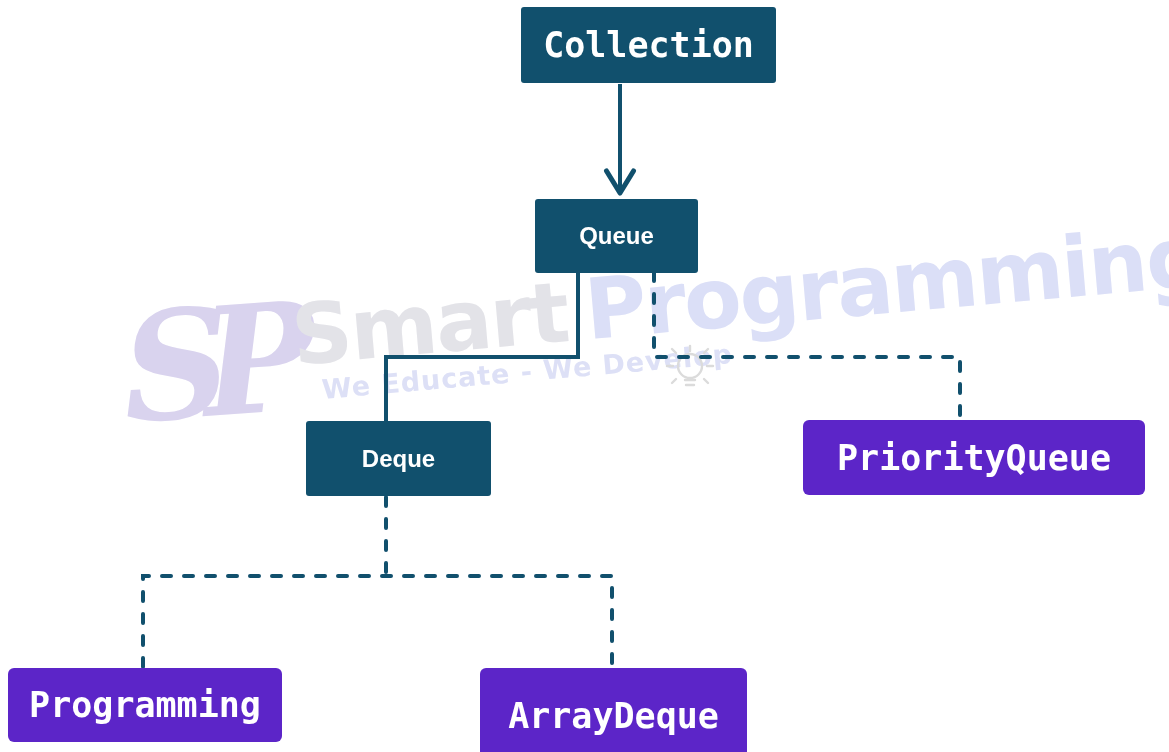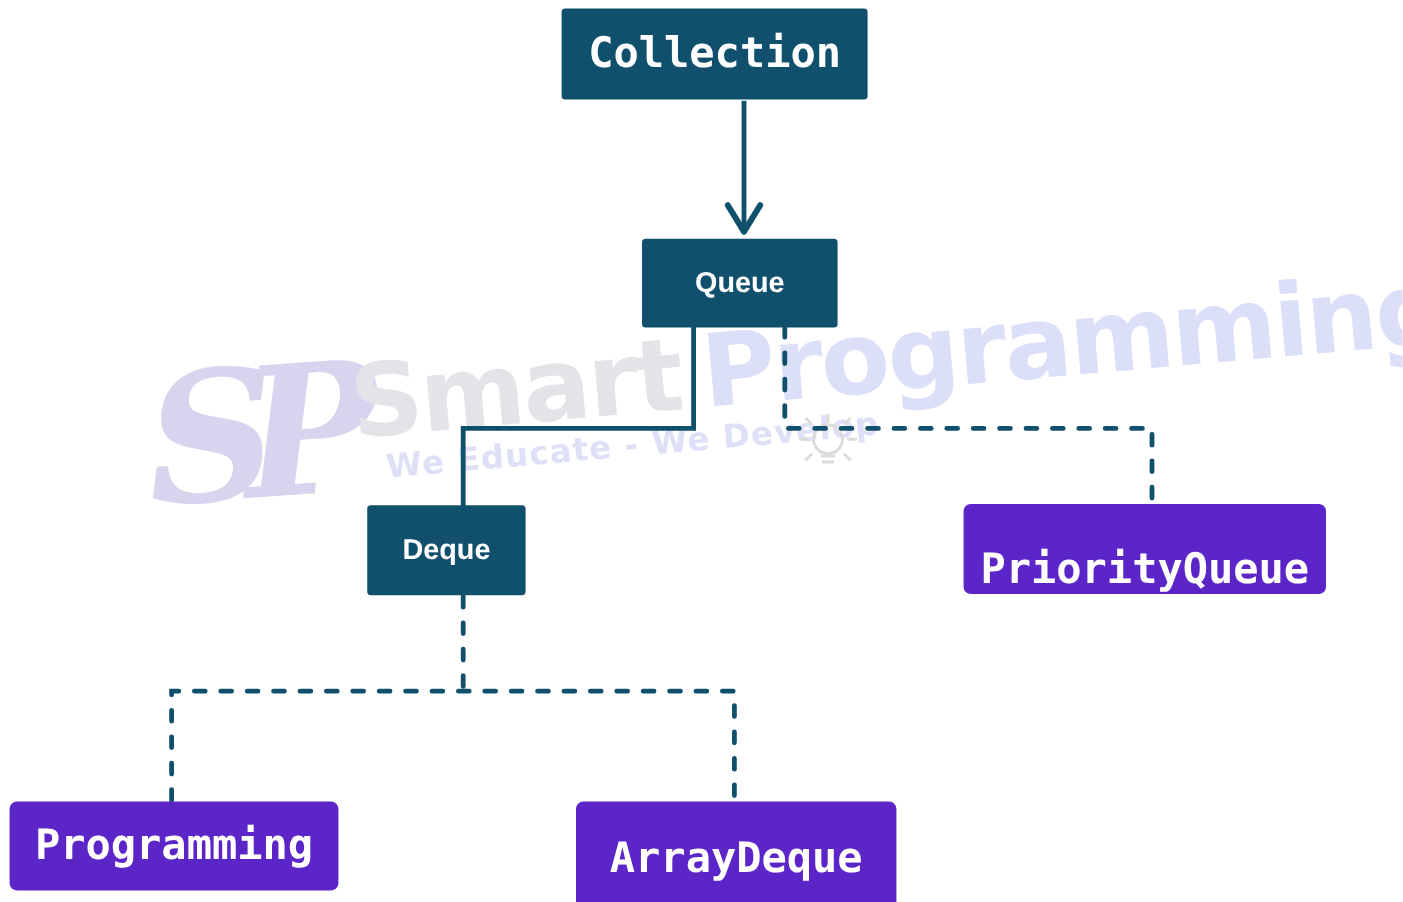--- a/index.html
+++ b/index.html
@@ -46,24 +46,24 @@
   .node{
     position:absolute;z-index:3;
     display:flex;align-items:center;justify-content:center;
     color:#ffffff;
   }
   .node.iface{background:#11506d;border-radius:3px;}
   .node.cls{background:#5c25c8;border-radius:6px;}
   .mono{font-family:"DejaVu Sans Mono", monospace;font-weight:bold;font-size:35px;}
   .sans{font-family:Liberation Sans, sans-serif;font-weight:bold;font-size:24px;}
 
-  .n-collection{left:468px;top:7px;width:255px;height:76px;}
+  .n-collection{left:521px;top:7px;width:255px;height:76px;}
   .n-queue{left:535px;top:199px;width:163px;height:74px;}
-  .n-deque{left:306px;top:421px;width:132px;height:75px;}
-  .n-priorityqueue{left:803px;top:420px;width:302px;height:75px;align-items:flex-end;}
+  .n-deque{left:306px;top:421px;width:185px;height:75px;}
+  .n-priorityqueue{left:803px;top:420px;width:342px;height:75px;}
   .n-linkedlist{left:8px;top:668px;width:274px;height:74px;}
   .n-arraydeque{left:480px;top:668px;width:267px;height:96px;}
 </style>
 </head>
 <body>
 
 <div class="canvas">
 
   <div class="wm wm-logo">SP</div>
 

